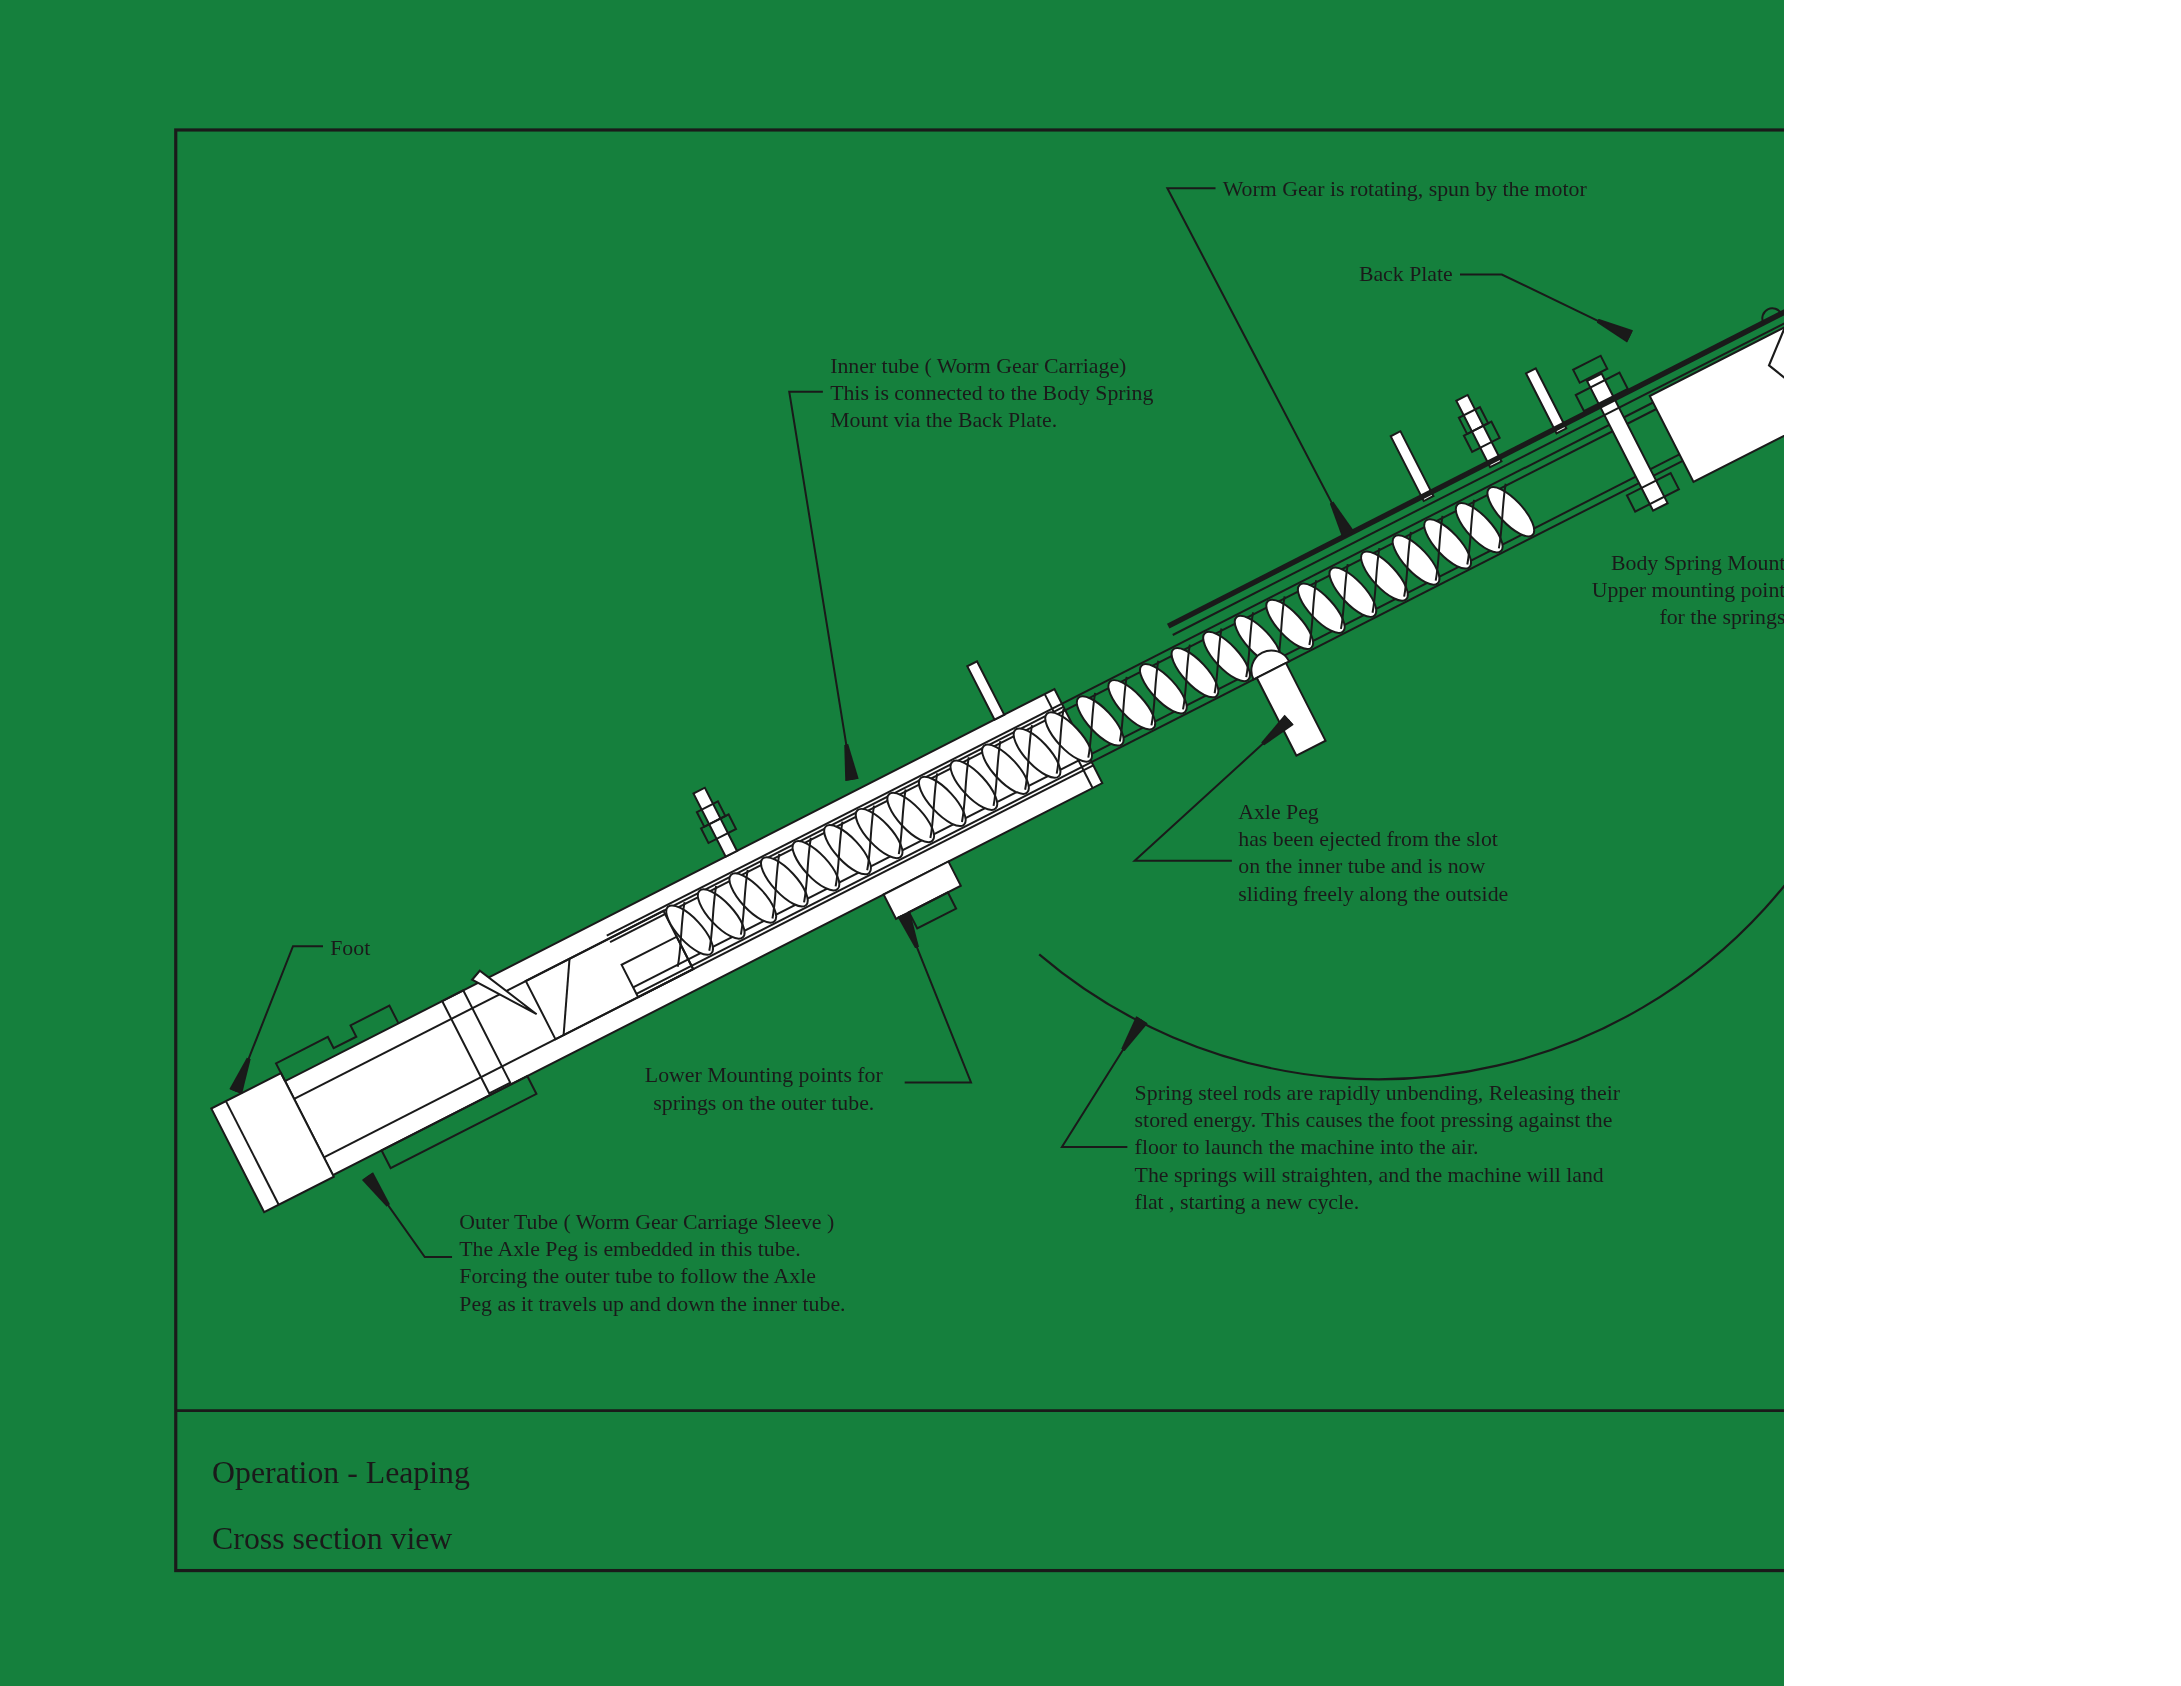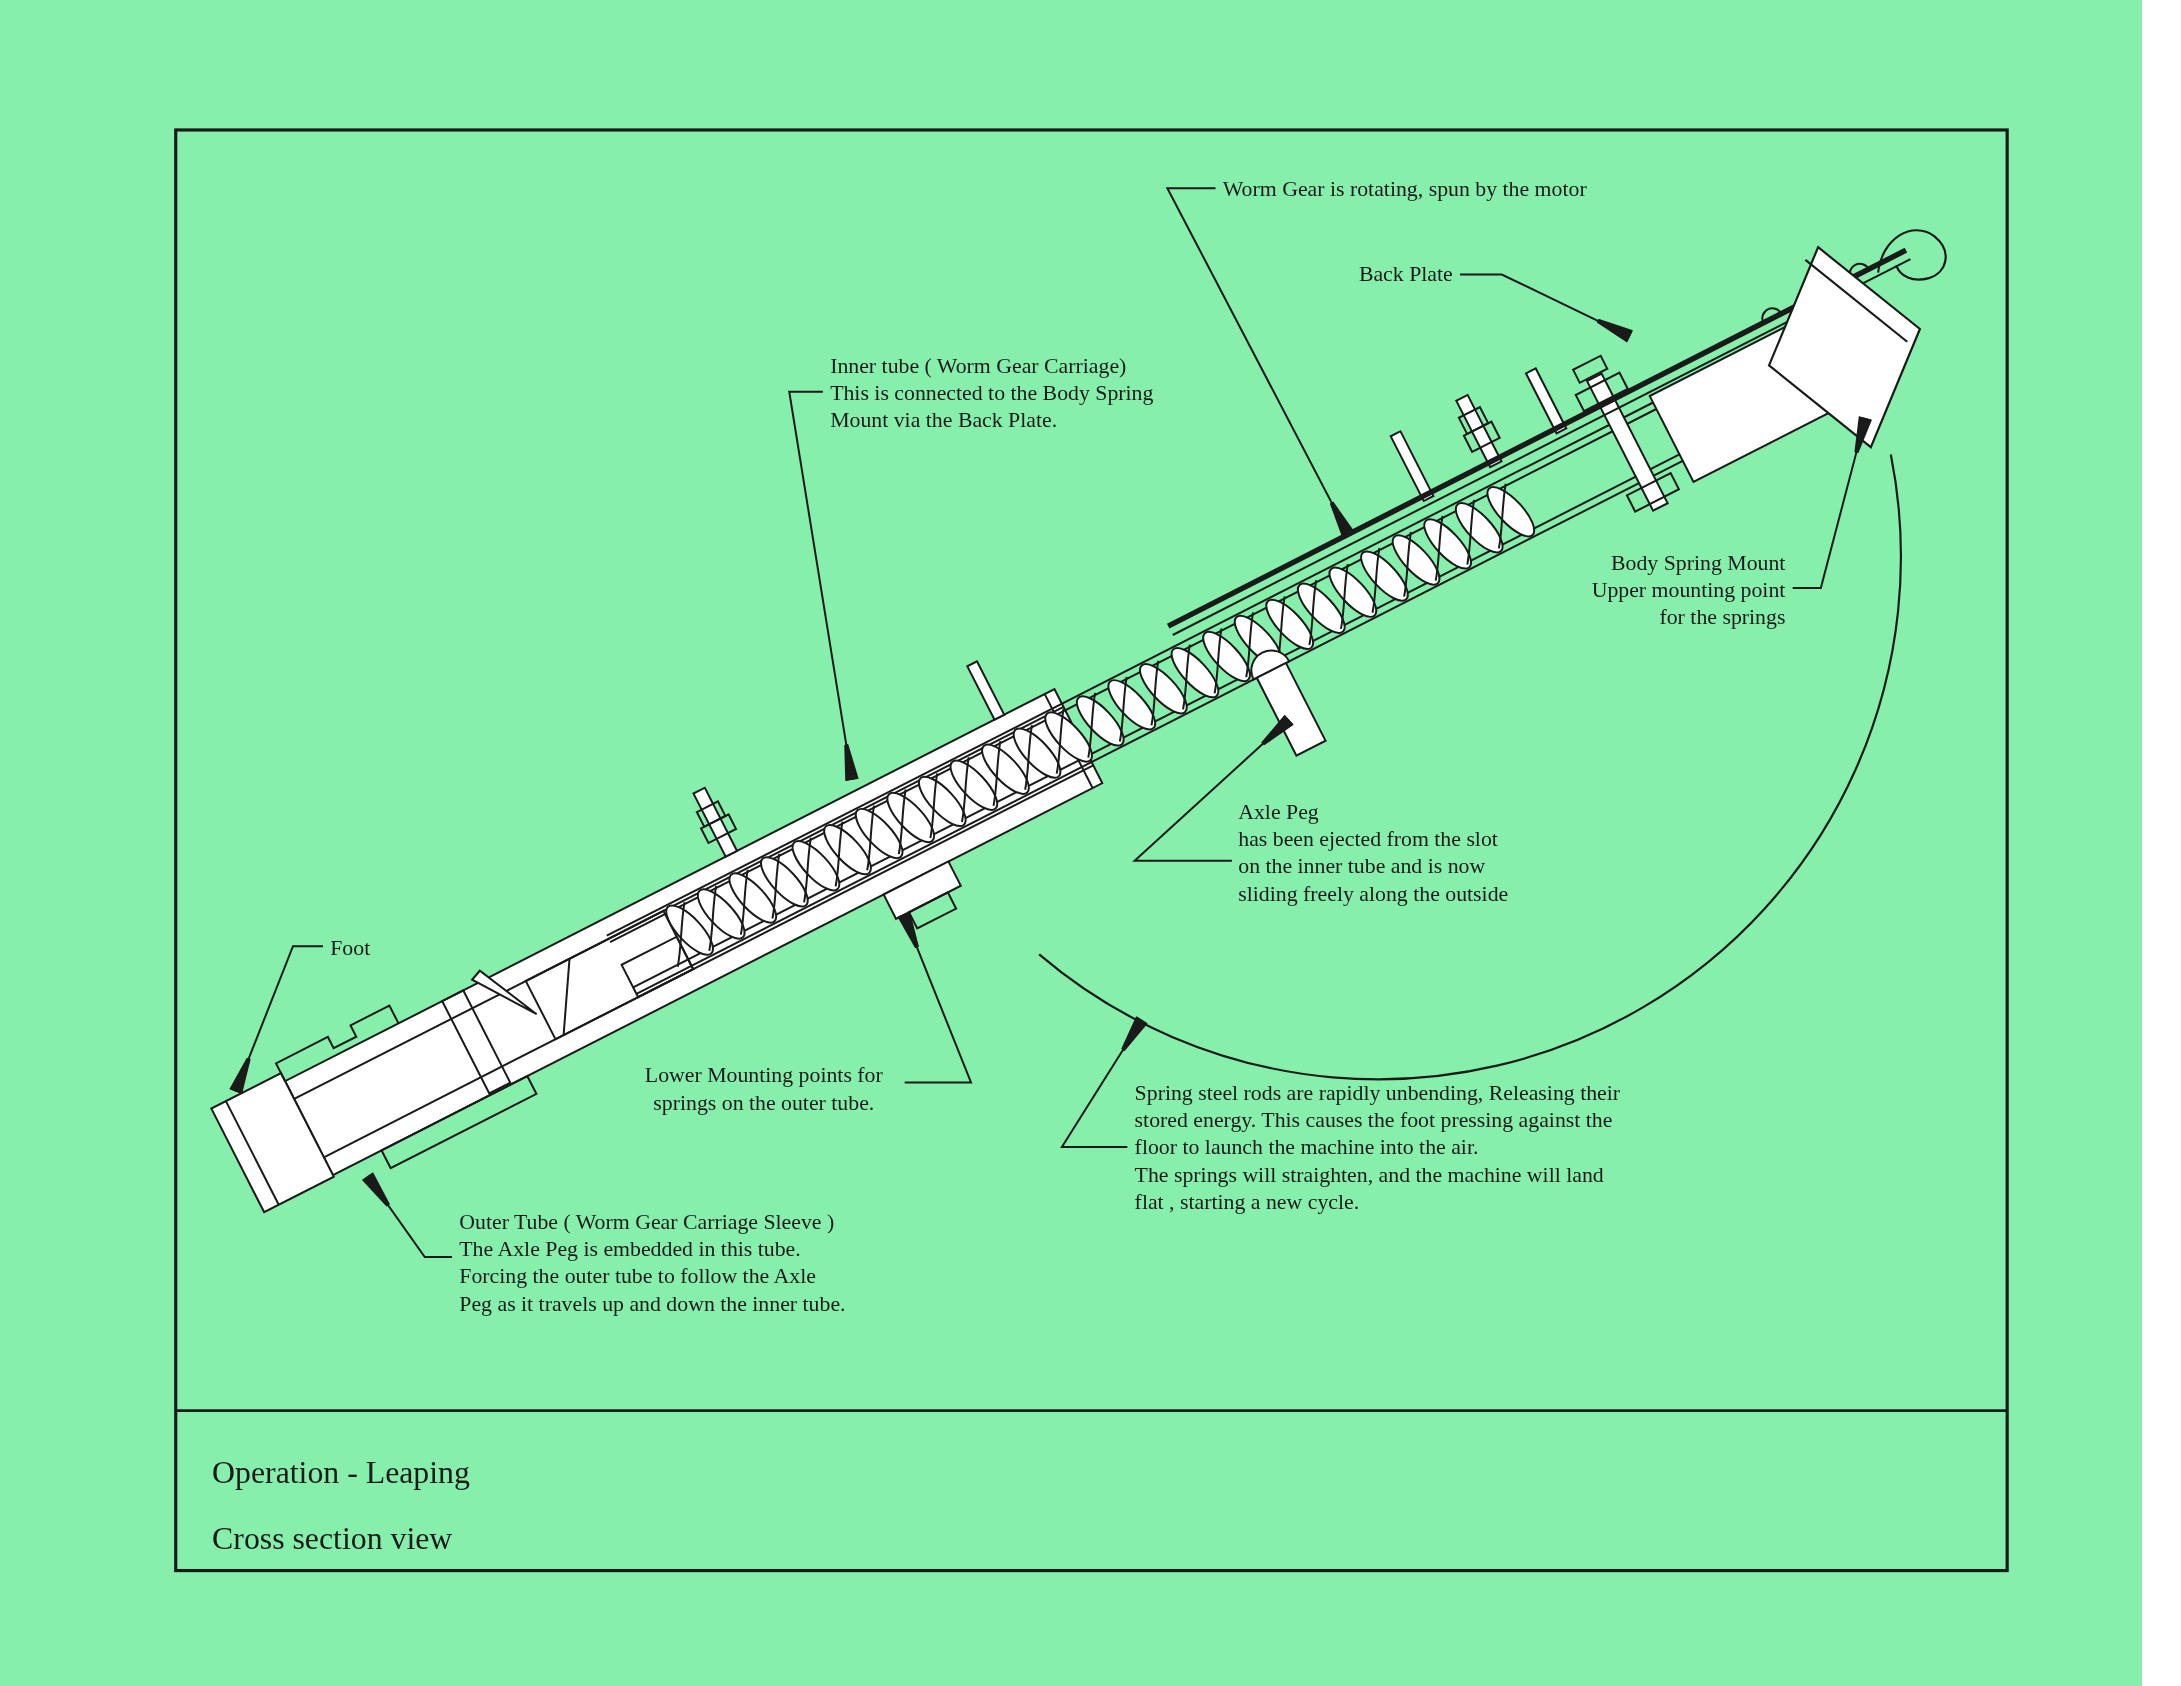--- a/index.html
+++ b/index.html
@@ -1,16 +1,16 @@
 <!DOCTYPE html>
 <html style="font-size:14.5px"><head>
 <meta charset="utf-8">
 <style>
   html,body{margin:0;padding:0;background:#ffffff;}
-  .page{position:relative;width:2142px;height:1686px;background:#86efac;overflow:hidden;}
+  .page{position:relative;width:1784px;height:1686px;background:#15803d;overflow:hidden;}
   svg{position:absolute;left:0;top:0;font-family:"Liberation Serif", serif;}
   text{fill:#1a1a1a;}
   .lbl{font-size:24px;}
   .title{font-size:35px;}
 </style>
 </head>
 <body>
 
 <div class="page">
 <svg width="2182" height="1686" viewBox="0 0 2400 1855">

